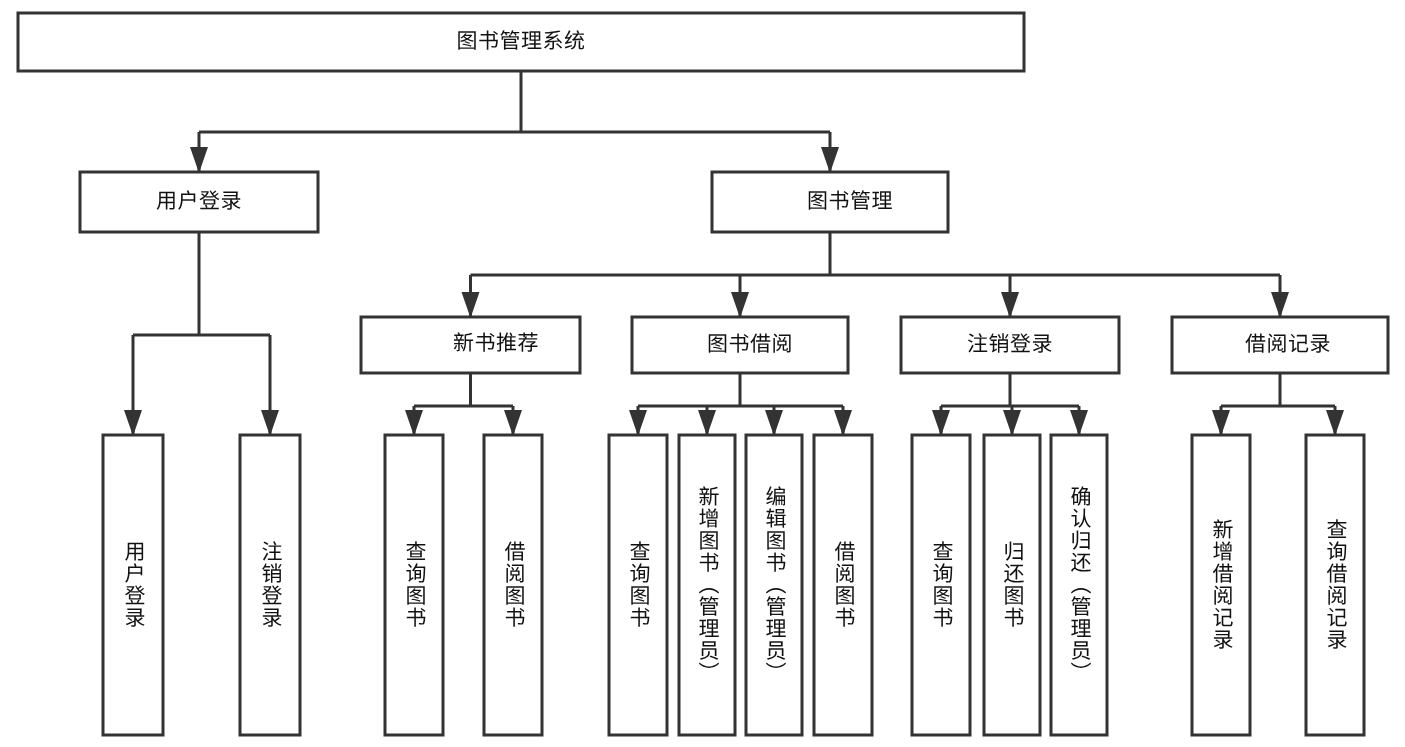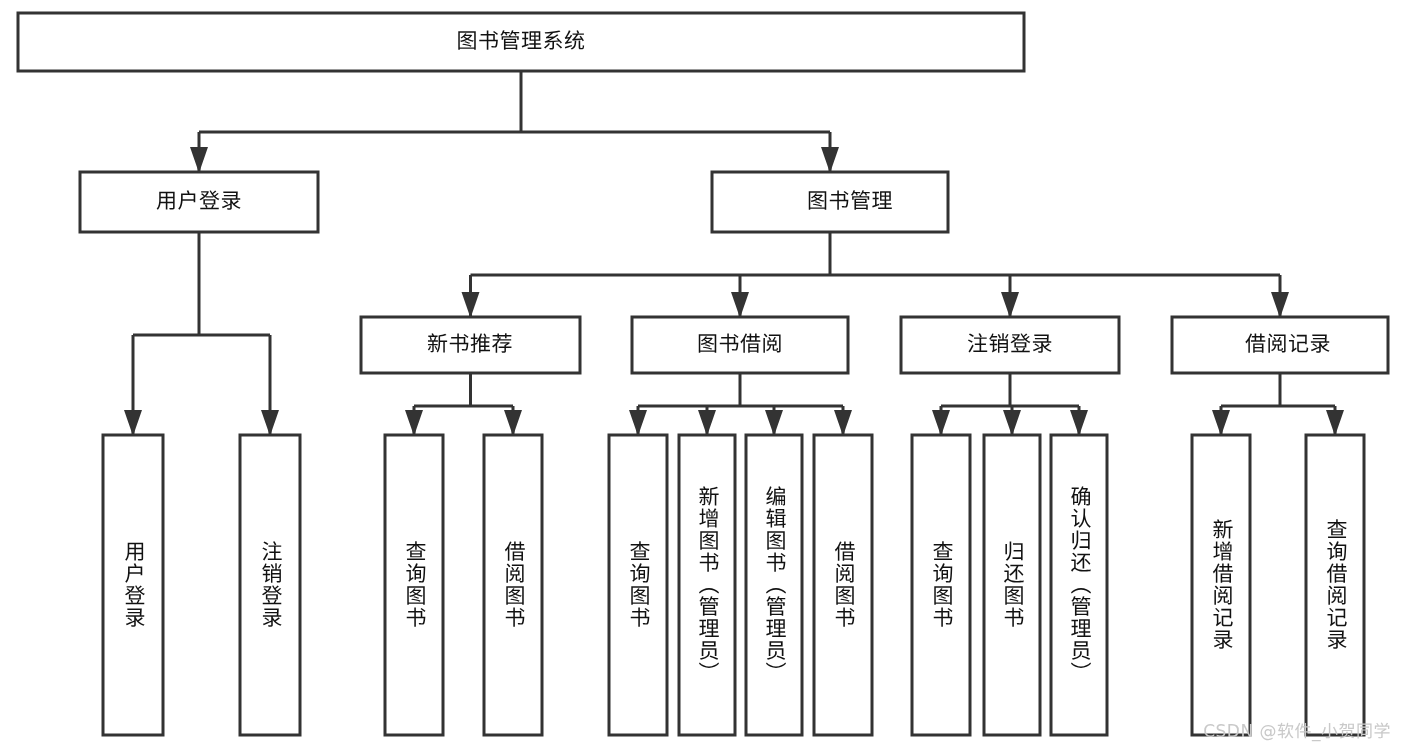--- a/index.html
+++ b/index.html
@@ -157,32 +157,31 @@
         <rect x="984" y="435" width="56" height="300" class="node-box"></rect>
         <rect x="1051" y="435" width="56" height="300" class="node-box"></rect>
         <rect x="1192" y="435" width="58" height="300" class="node-box"></rect>
         <rect x="1306" y="435" width="58" height="300" class="node-box"></rect>
       </g>
   </svg>
   <div id="labels-layer">
       <div class="node-label-h" style="left: 18px; top: 13px; width: 1006px; height: 58px;">图书管理系统</div>
       <div class="node-label-h" style="left: 80px; top: 172px; width: 238px; height: 60px;">用户登录</div>
       <div class="node-label-h" style="left: 712px; top: 172px; width: 236px; height: 60px; padding-left: 20px;">图书管理</div>
-      <div class="node-label-h" style="left: 340px; top: 317px; width: 260px; height: 56px;">新书推荐</div>
-      <div class="node-label-h" style="left: 632px; top: 317px; width: 216px; height: 56px;">图书借阅</div>
+      <div class="node-label-h" style="left: 366px; top: 317px; width: 260px; height: 56px; font-family: Liberation Mono, monospace;">新书推荐</div>
+      <div class="node-label-h" style="left: 632px; top: 317px; width: 216px; height: 56px; padding-left: 10px;">图书借阅</div>
       <div class="node-label-h" style="left: 901px; top: 317px; width: 218px; height: 56px;">注销登录</div>
       <div class="node-label-h" style="left: 1172px; top: 317px; width: 232px; height: 56px;">借阅记录</div>
       <div class="node-label-v" style="left: 103px; top: 435px; width: 60px; height: 300px;">用户登录</div>
       <div class="node-label-v" style="left: 240px; top: 435px; width: 60px; height: 300px;">注销登录</div>
       <div class="node-label-v" style="left: 385px; top: 435px; width: 58px; height: 300px;">查询图书</div>
       <div class="node-label-v" style="left: 484px; top: 435px; width: 58px; height: 300px;">借阅图书</div>
       <div class="node-label-v" style="left: 609px; top: 435px; width: 58px; height: 300px;">查询图书</div>
       <div class="node-label-v" style="left: 679px; top: 435px; width: 56px; height: 300px;">新增图书（管理员）</div>
       <div class="node-label-v" style="left: 746px; top: 435px; width: 56px; height: 300px;">编辑图书（管理员）</div>
       <div class="node-label-v" style="left: 814px; top: 435px; width: 58px; height: 300px;">借阅图书</div>
       <div class="node-label-v" style="left: 912px; top: 435px; width: 58px; height: 300px;">查询图书</div>
       <div class="node-label-v" style="left: 984px; top: 435px; width: 56px; height: 300px;">归还图书</div>
       <div class="node-label-v" style="left: 1051px; top: 435px; width: 56px; height: 300px;">确认归还（管理员）</div>
       <div class="node-label-v" style="left: 1192px; top: 435px; width: 58px; height: 300px;">新增借阅记录</div>
       <div class="node-label-v" style="left: 1306px; top: 435px; width: 58px; height: 300px;">查询借阅记录</div>
     </div>
-  <div class="watermark">CSDN @软件_小贺同学</div>
 </div>
 
 </body></html>

